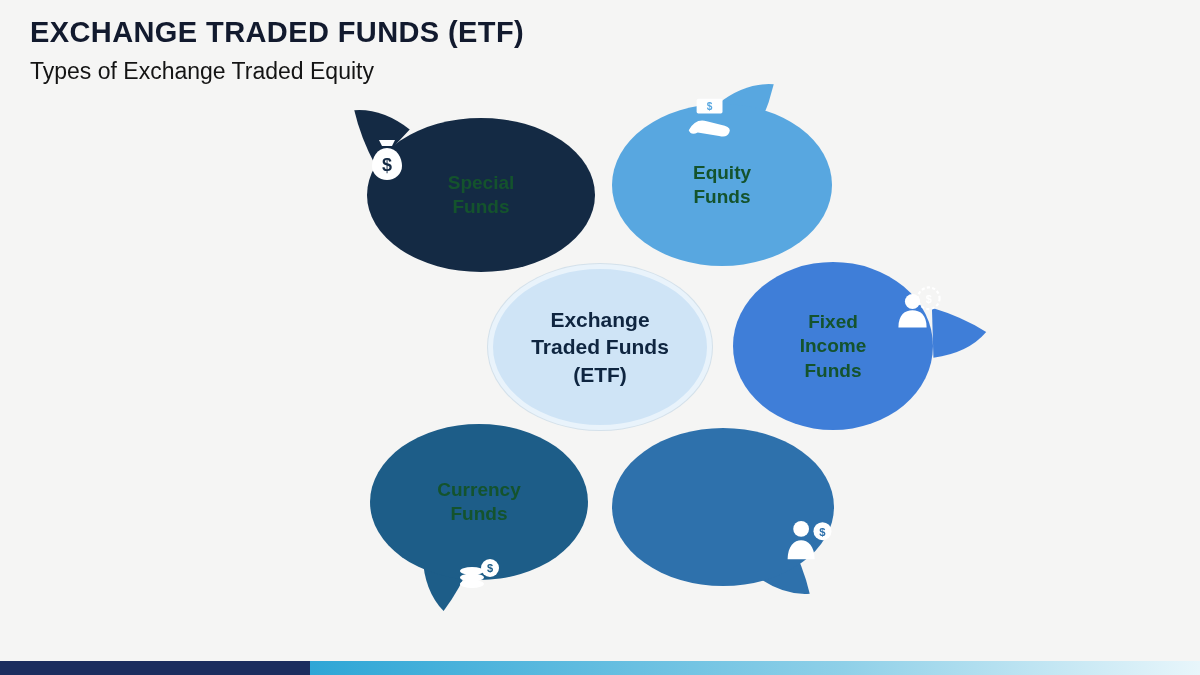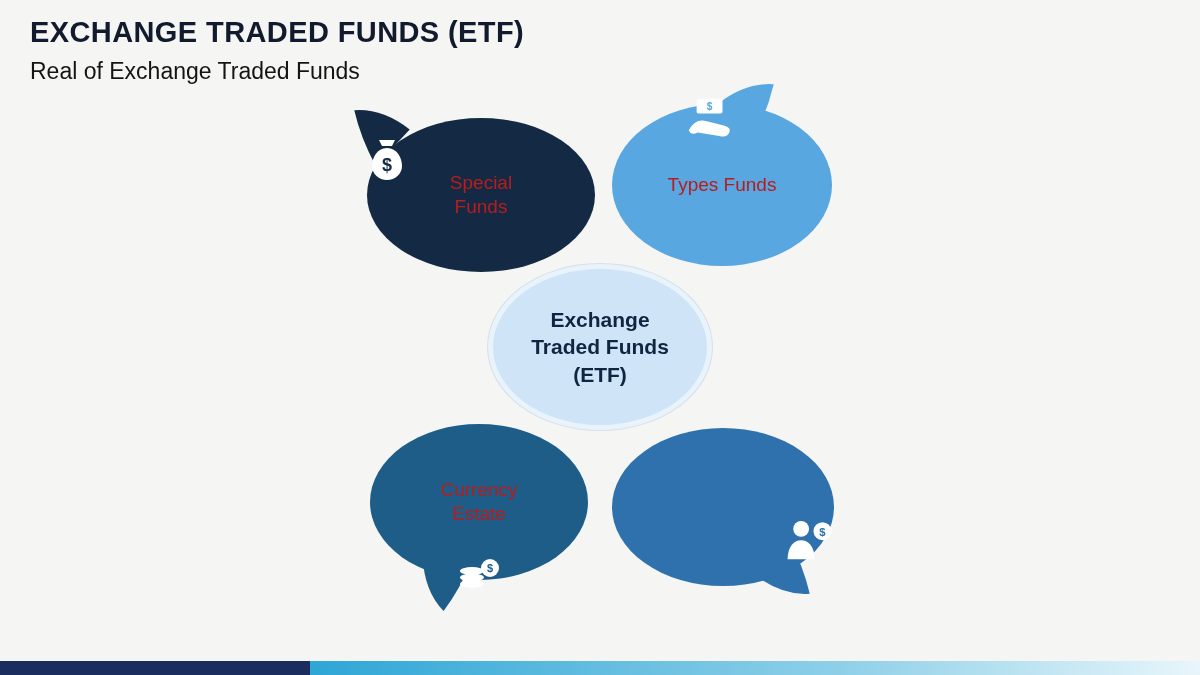--- a/index.html
+++ b/index.html
@@ -25,21 +25,21 @@
     background-color:currentColor;
     z-index:1;
   }
   .bubble .tail {
     position:absolute; width:64px; height:64px; z-index:0;
   }
   .bubble .tail path { fill:currentColor; }
   .bubble .label {
     position:absolute; left:50%; top:50%;
     transform:translate(-50%,-50%);
-    color:#b91c1c; font-weight:400; font-size:19px;
+    color:#14532d; font-weight:700; font-size:19px;
     text-align:center; line-height:1.28; z-index:2;
   }
   .bubble .icon { position:absolute; z-index:3; }
   .bubble .icon svg { width:100%; height:100%; display:block; }
 
   
   .b-special            { left:367px; top:118px; width:228px; height:154px; }
   .b-special .tail      { left:-17px; top:-12px; }
   .b-special .icon      { left:-4px;  top:18px;  width:48px; height:48px; }
   .b-special .label     { width:110px; }
@@ -84,21 +84,21 @@
   .footer-bar { position:absolute; bottom:0; left:0; height:14px; width:100%; }
   .footer-left { position:absolute; left:0; bottom:0; width:310px; height:14px; }
   .footer-grad { position:absolute; left:310px; bottom:0; width:890px; height:14px; }
 </style>
 </head>
 <body>
 
 <div class="stage">
 
   <div class="title">EXCHANGE TRADED FUNDS (ETF)</div>
-  <div class="subtitle">Real of Exchange Traded Funds</div>
+  <div class="subtitle">Types of Exchange Traded Equity</div>
 
   <div class="bubble b-special" style="color: rgb(20, 42, 68);">
     <svg class="tail" viewBox="0 0 60 60">
         <path d="M4 4 Q30 2 56 22 L24 56 Q10 30 4 4 Z"></path>
       </svg>
     <div class="circle"></div>
     <div class="icon">
       <svg viewBox="0 0 48 48">
         <path d="M19 10 L29 10 L32 4 L16 4 Z" fill="#ffffff"></path>
         <path d="M24 12 C14 12 9 22 9 30 C9 38 16 44 24 44 C32 44 39 38 39 30 C39 22 34 12 24 12 Z" fill="#ffffff"></path>
@@ -113,40 +113,55 @@
         <path d="M4 4 Q30 2 56 22 L24 56 Q10 30 4 4 Z"></path>
       </svg>
     <div class="circle"></div>
     <div class="icon">
       <svg viewBox="0 0 48 48">
         <rect x="13" y="6" width="23" height="13" rx="1.5" fill="#ffffff"></rect>
         <text x="24.5" y="16" font-size="9" font-weight="bold" text-anchor="middle" fill="currentColor">$</text>
         <path d="M6 34 Q12 23 22 26 L38 30 Q44 32 42 36 Q40 41 33 39 L14 36 Q8 39 6 34 Z" fill="#ffffff"></path>
       </svg>
     </div>
-    <div class="label">Types Funds</div>
+    <div class="label">Equity Funds</div>
   </div>
 
+  <div class="bubble b-fixed" style="color: rgb(63, 126, 216);">
+    <svg class="tail" viewBox="0 0 60 60">
+        <path d="M4 4 Q30 2 56 22 L24 56 Q10 30 4 4 Z"></path>
+      </svg>
+    <div class="circle"></div>
+    <div class="icon">
+      <svg viewBox="0 0 48 48">
+        <circle cx="33" cy="15" r="10" fill="none" stroke="#ffffff" stroke-width="2" stroke-dasharray="3 2"></circle>
+        <text x="33" y="19" font-size="10" font-weight="bold" text-anchor="middle" fill="#ffffff">$</text>
+        <circle cx="18" cy="18" r="7" fill="#ffffff"></circle>
+        <path d="M5 42 C5 30 11 26 18 26 C25 26 31 30 31 42 Z" fill="#ffffff"></path>
+      </svg>
+    </div>
+    <div class="label">Fixed Income Funds</div>
+  </div>
 
 
   <div class="bubble b-currency" style="color: rgb(29, 93, 136);">
     <svg class="tail" viewBox="0 0 60 60">
         <path d="M4 4 Q30 2 56 22 L24 56 Q10 30 4 4 Z"></path>
       </svg>
     <div class="circle"></div>
     <div class="icon">
       <svg viewBox="0 0 48 48" fill="#ffffff">
         <ellipse cx="16" cy="38" rx="12" ry="4"></ellipse>
         <ellipse cx="16" cy="31.5" rx="12" ry="4"></ellipse>
         <ellipse cx="16" cy="25" rx="12" ry="4"></ellipse>
         <circle cx="34" cy="22" r="9"></circle>
         <text x="34" y="26" font-size="11" font-weight="bold" text-anchor="middle" fill="currentColor">$</text>
       </svg>
     </div>
-    <div class="label">Currency Estate</div>
+    <div class="label">Currency Funds</div>
   </div>
 
   <div class="bubble b-commodity" style="color: rgb(46, 113, 172);">
     <svg class="tail" viewBox="0 0 60 60">
         <path d="M4 4 Q30 2 56 22 L24 56 Q10 30 4 4 Z"></path>
       </svg>
     <div class="circle"></div>
     <div class="icon">
       <svg viewBox="0 0 48 48" fill="#ffffff">
         <circle cx="17" cy="15" r="7"></circle>

